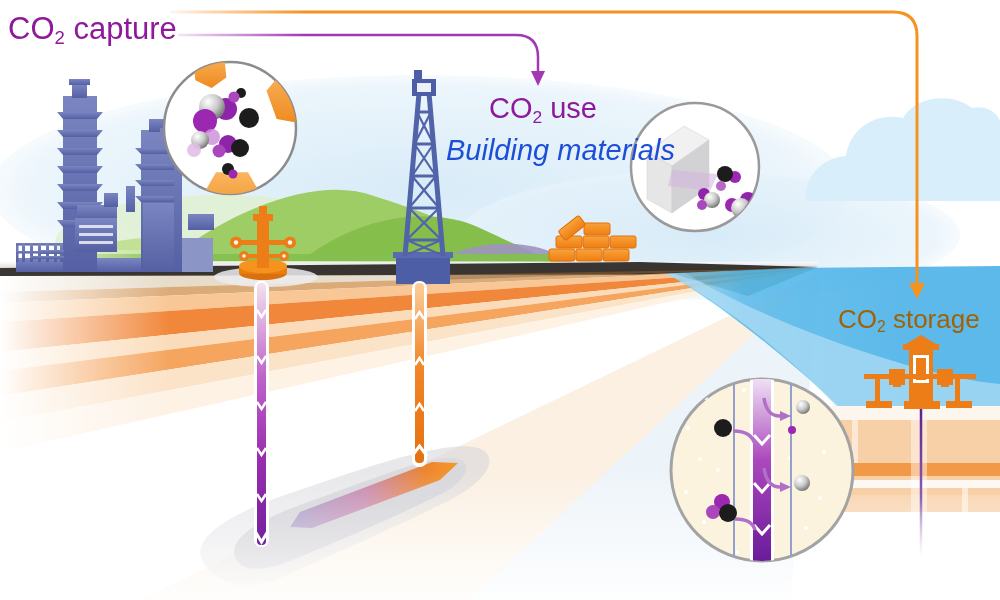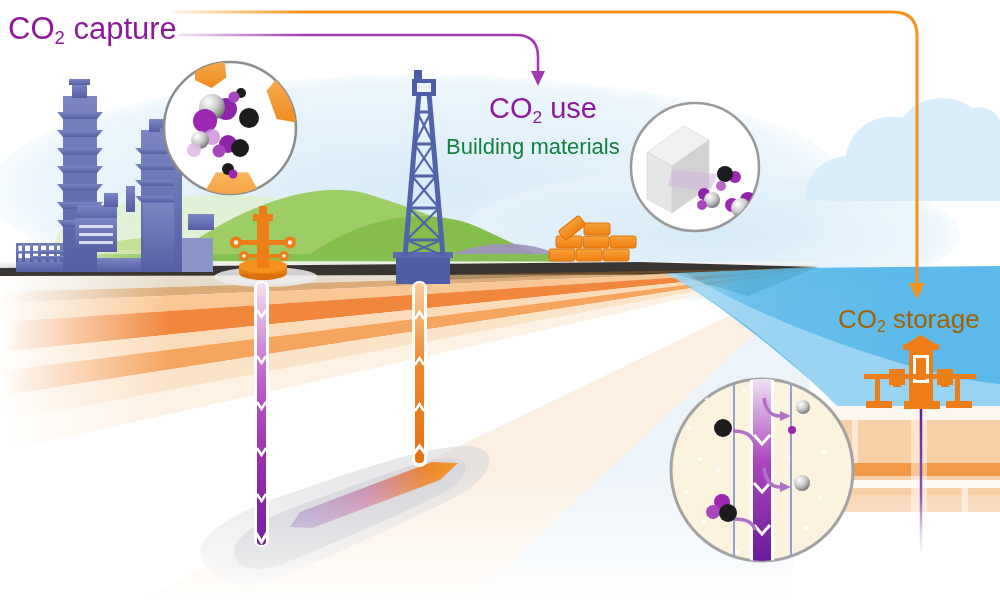--- a/index.html
+++ b/index.html
@@ -3,21 +3,21 @@
 <meta charset="utf-8">
 <style>
   html,body{margin:0;padding:0;background:#fff;}
   .canvas{position:relative;width:1000px;height:600px;overflow:hidden;background:#ffffff;
           font-family:"Liberation Sans",sans-serif;}
   .scene{position:absolute;left:0;top:0;}
   .lbl{position:absolute;white-space:nowrap;line-height:1;}
   .lbl .sub{font-size:0.60em;position:relative;top:0.28em;letter-spacing:0;}
   #lbl-capture{left:8px;top:13px;font-size:31px;color:#8E1A9B;}
   #lbl-use{left:489px;top:94px;font-size:29px;color:#8E1A9B;}
-  #lbl-use-caption{left:446px;top:136px;font-size:22px;color:#15803d;}
+  #lbl-use-caption{left:446px;top:136px;font-size:29px;color:#1d4ed8;font-style:italic;}
   #lbl-storage{left:838px;top:306px;font-size:26px;color:#a16207;}
 </style>
 </head>
 <body>
 
 <div class="canvas">
 
 <svg class="scene" width="1000" height="600" viewBox="0 0 1000 600">
   <defs>
     <radialGradient id="gSky" cx="50%" cy="50%" r="60%">

